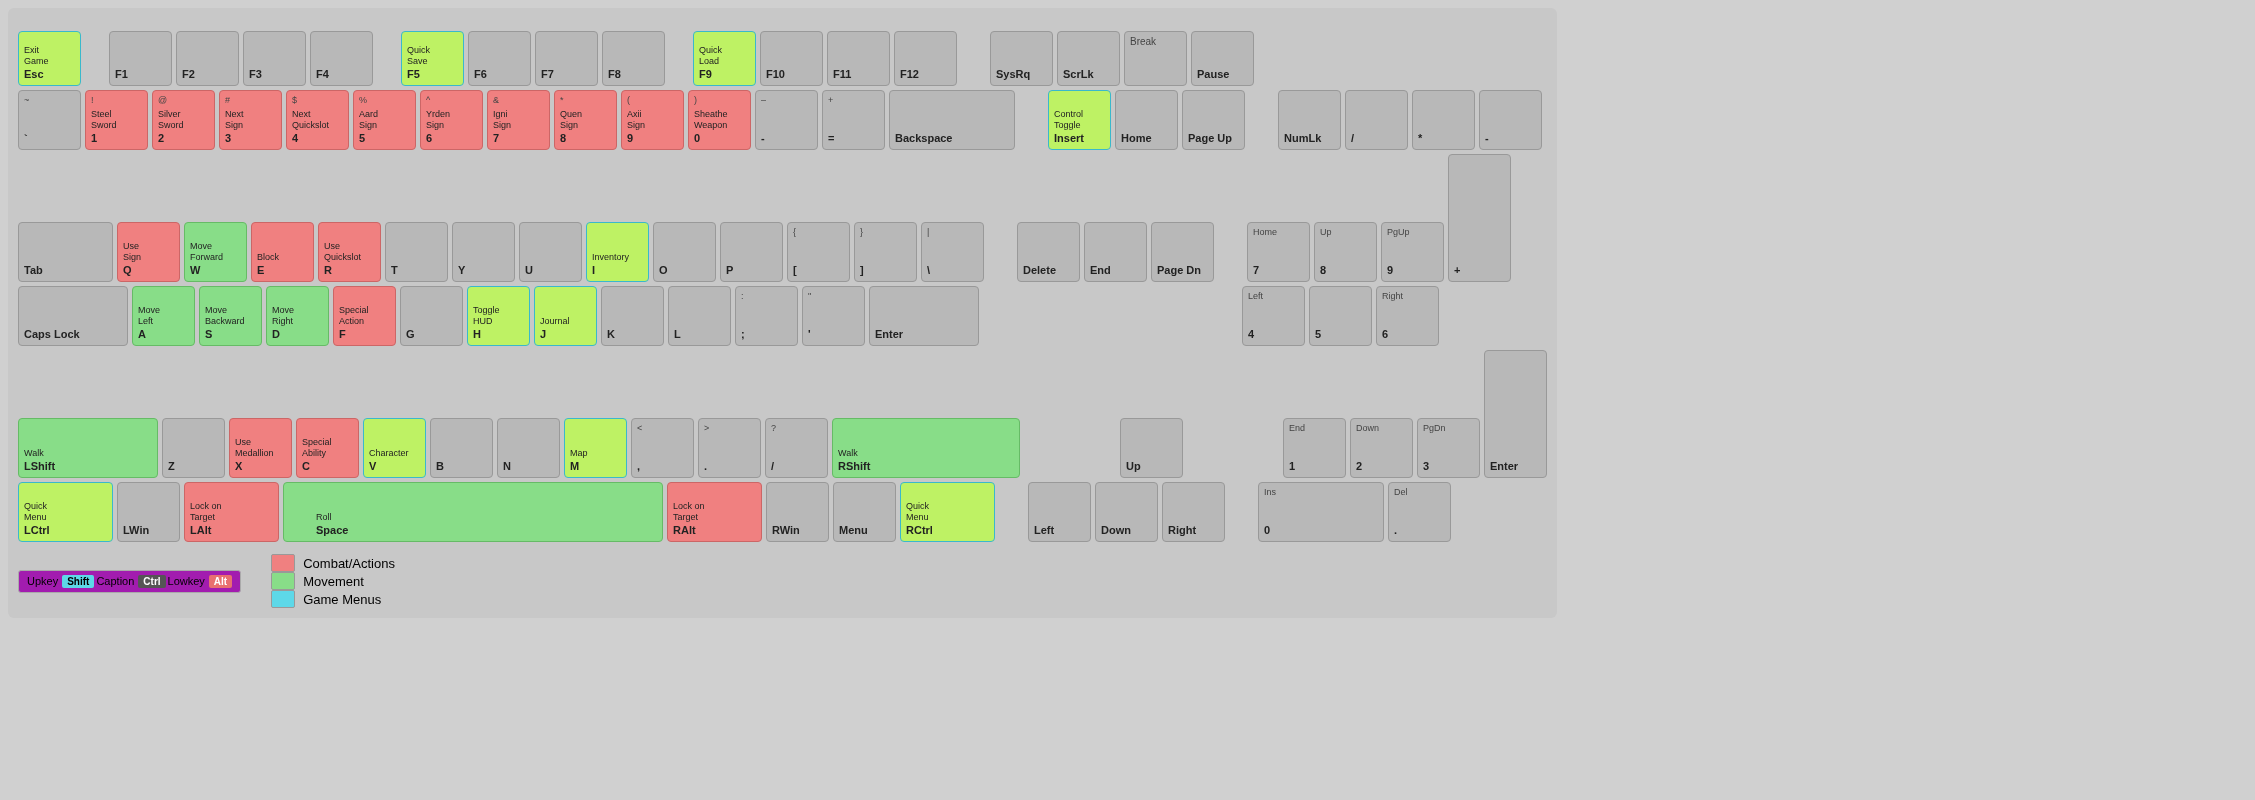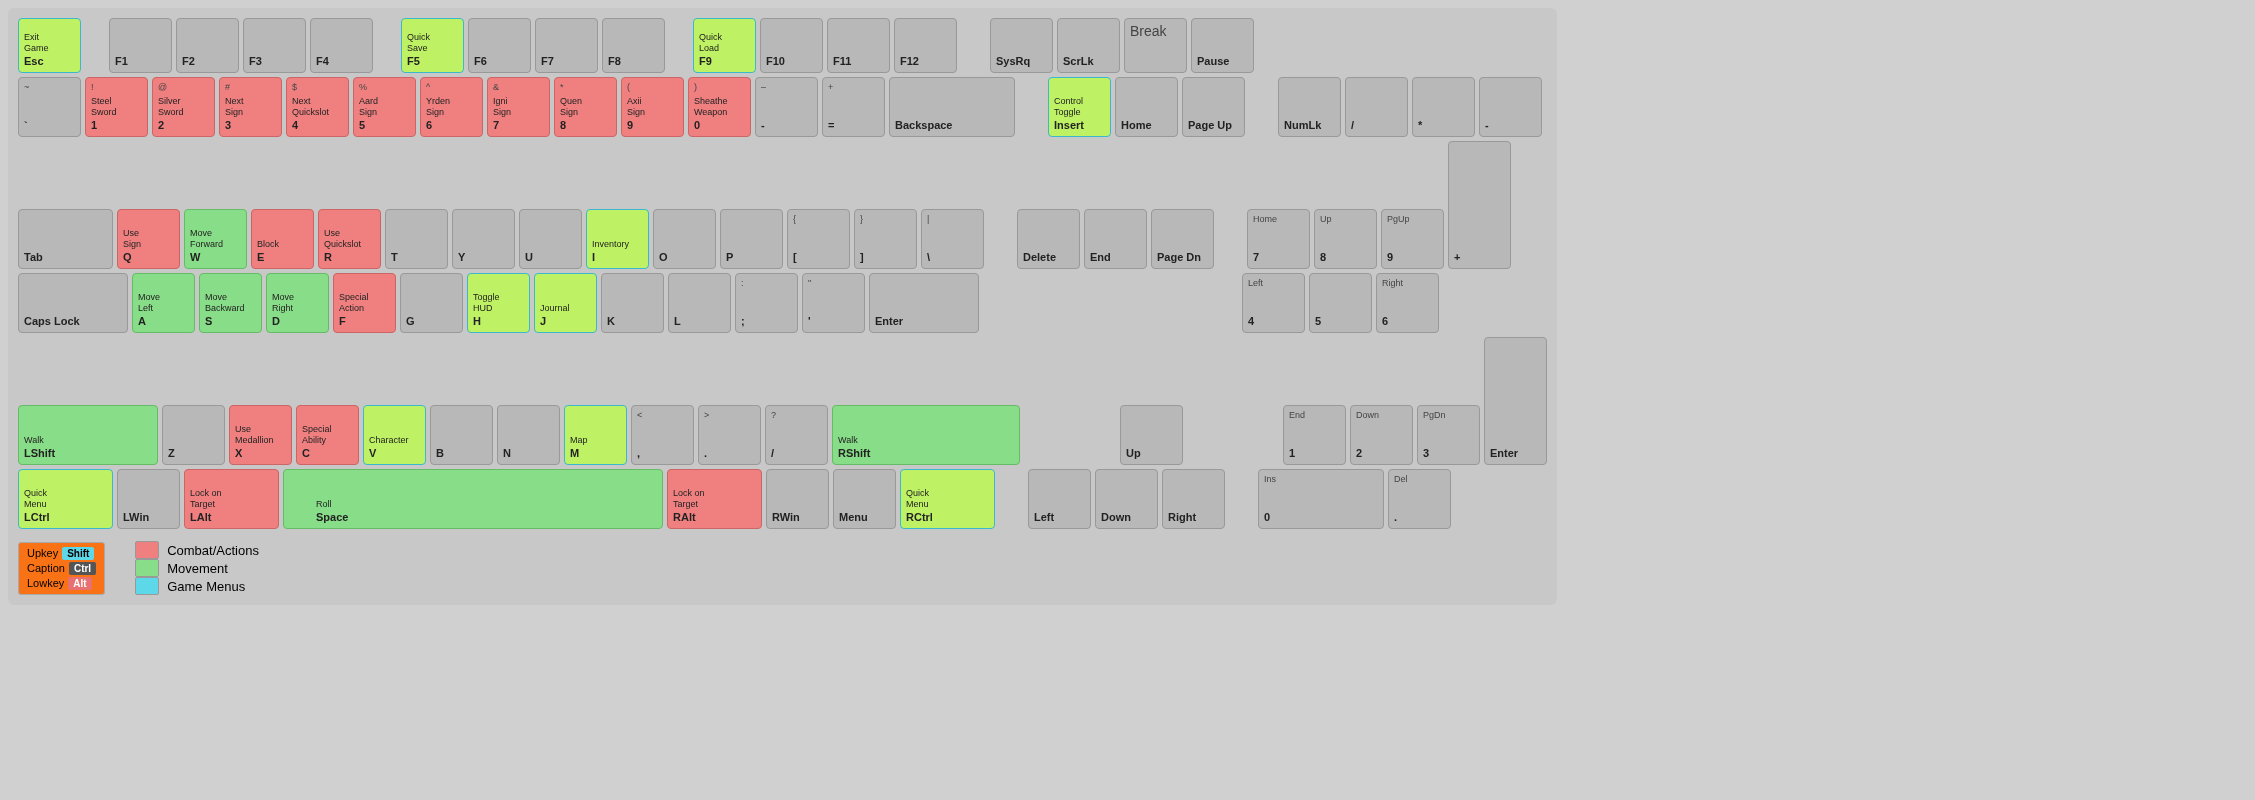--- a/index.html
+++ b/index.html
@@ -74,24 +74,24 @@
       width: 24px;
       height: 18px;
       border: 1px solid #999;
       border-radius: 2px;
     }
     .legend-box.pink { background: #f08080; }
     .legend-box.green { background: #88dd88; }
     .legend-box.cyan { background: #5dd8e8; }
     .upkey-section {
       display: flex;
-      flex-direction: column;
+      flex-direction: row;
       gap: 2px;
       font-size: 11px;
-      background: #f97316;
+      background: #a21caf;
       padding: 4px 8px;
       border: 1px solid #aaa;
       border-radius: 3px;
     }
     .upkey-row { display: flex; gap: 4px; align-items: center; }
     .upkey-badge {
       padding: 1px 5px;
       border-radius: 2px;
       font-size: 10px;
       font-weight: bold;
@@ -139,38 +139,38 @@
       <span class="bottom-label">F7</span>
     </div>
     <div class="key" style="min-width:63px;min-height:55px;">
       <span class="bottom-label">F8</span>
     </div>
     <div class="key spacer" style="min-width:20px;min-height:55px;"></div>
     <div class="key cyan" style="min-width:63px;min-height:55px;">
       <span class="action-label">Quick<br>Load</span>
       <span class="bottom-label">F9</span>
     </div>
-    <div class="key" style="min-width:63px;min-height:55px;">
+    <div class="key" style="min-width:63px;min-height:55px;margin-top:13px;">
       <span class="bottom-label">F10</span>
     </div>
     <div class="key" style="min-width:63px;min-height:55px;">
       <span class="bottom-label">F11</span>
     </div>
     <div class="key" style="min-width:63px;min-height:55px;">
       <span class="bottom-label">F12</span>
     </div>
     <div class="key spacer" style="min-width:25px;min-height:55px;"></div>
     <div class="key" style="min-width:63px;min-height:55px;">
       <span class="bottom-label">SysRq</span>
     </div>
     <div class="key" style="min-width:63px;min-height:55px;">
       <span class="bottom-label">ScrLk</span>
     </div>
     <div class="key" style="min-width:63px;min-height:55px;">
-      <span class="top-label" style="font-size:14px;">Break</span>
+      <span class="top-label" style="font-size:10px;">Break</span>
     </div>
     <div class="key" style="min-width:63px;min-height:55px;">
       <span class="bottom-label">Pause</span>
     </div>
   </div>
 
   
   <div class="key-row">
 
     <div class="key" style="min-width:63px;">

